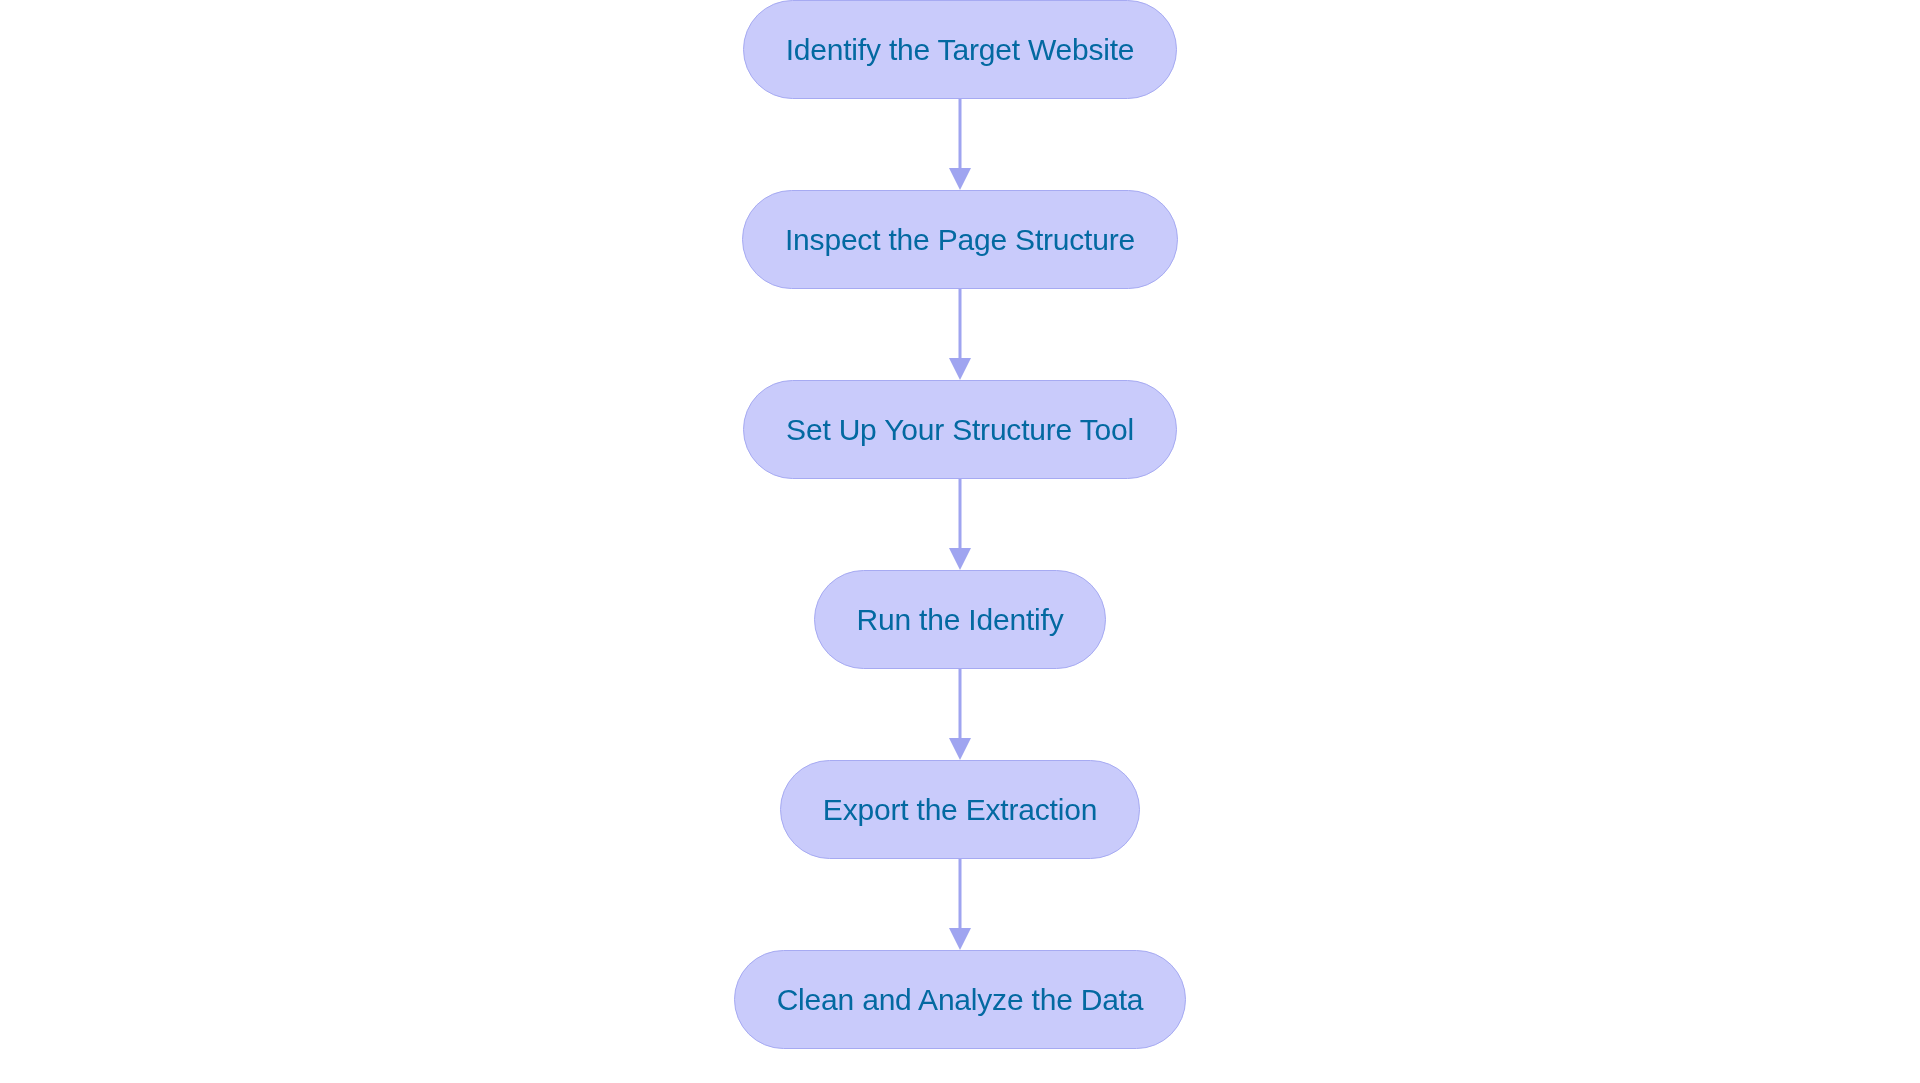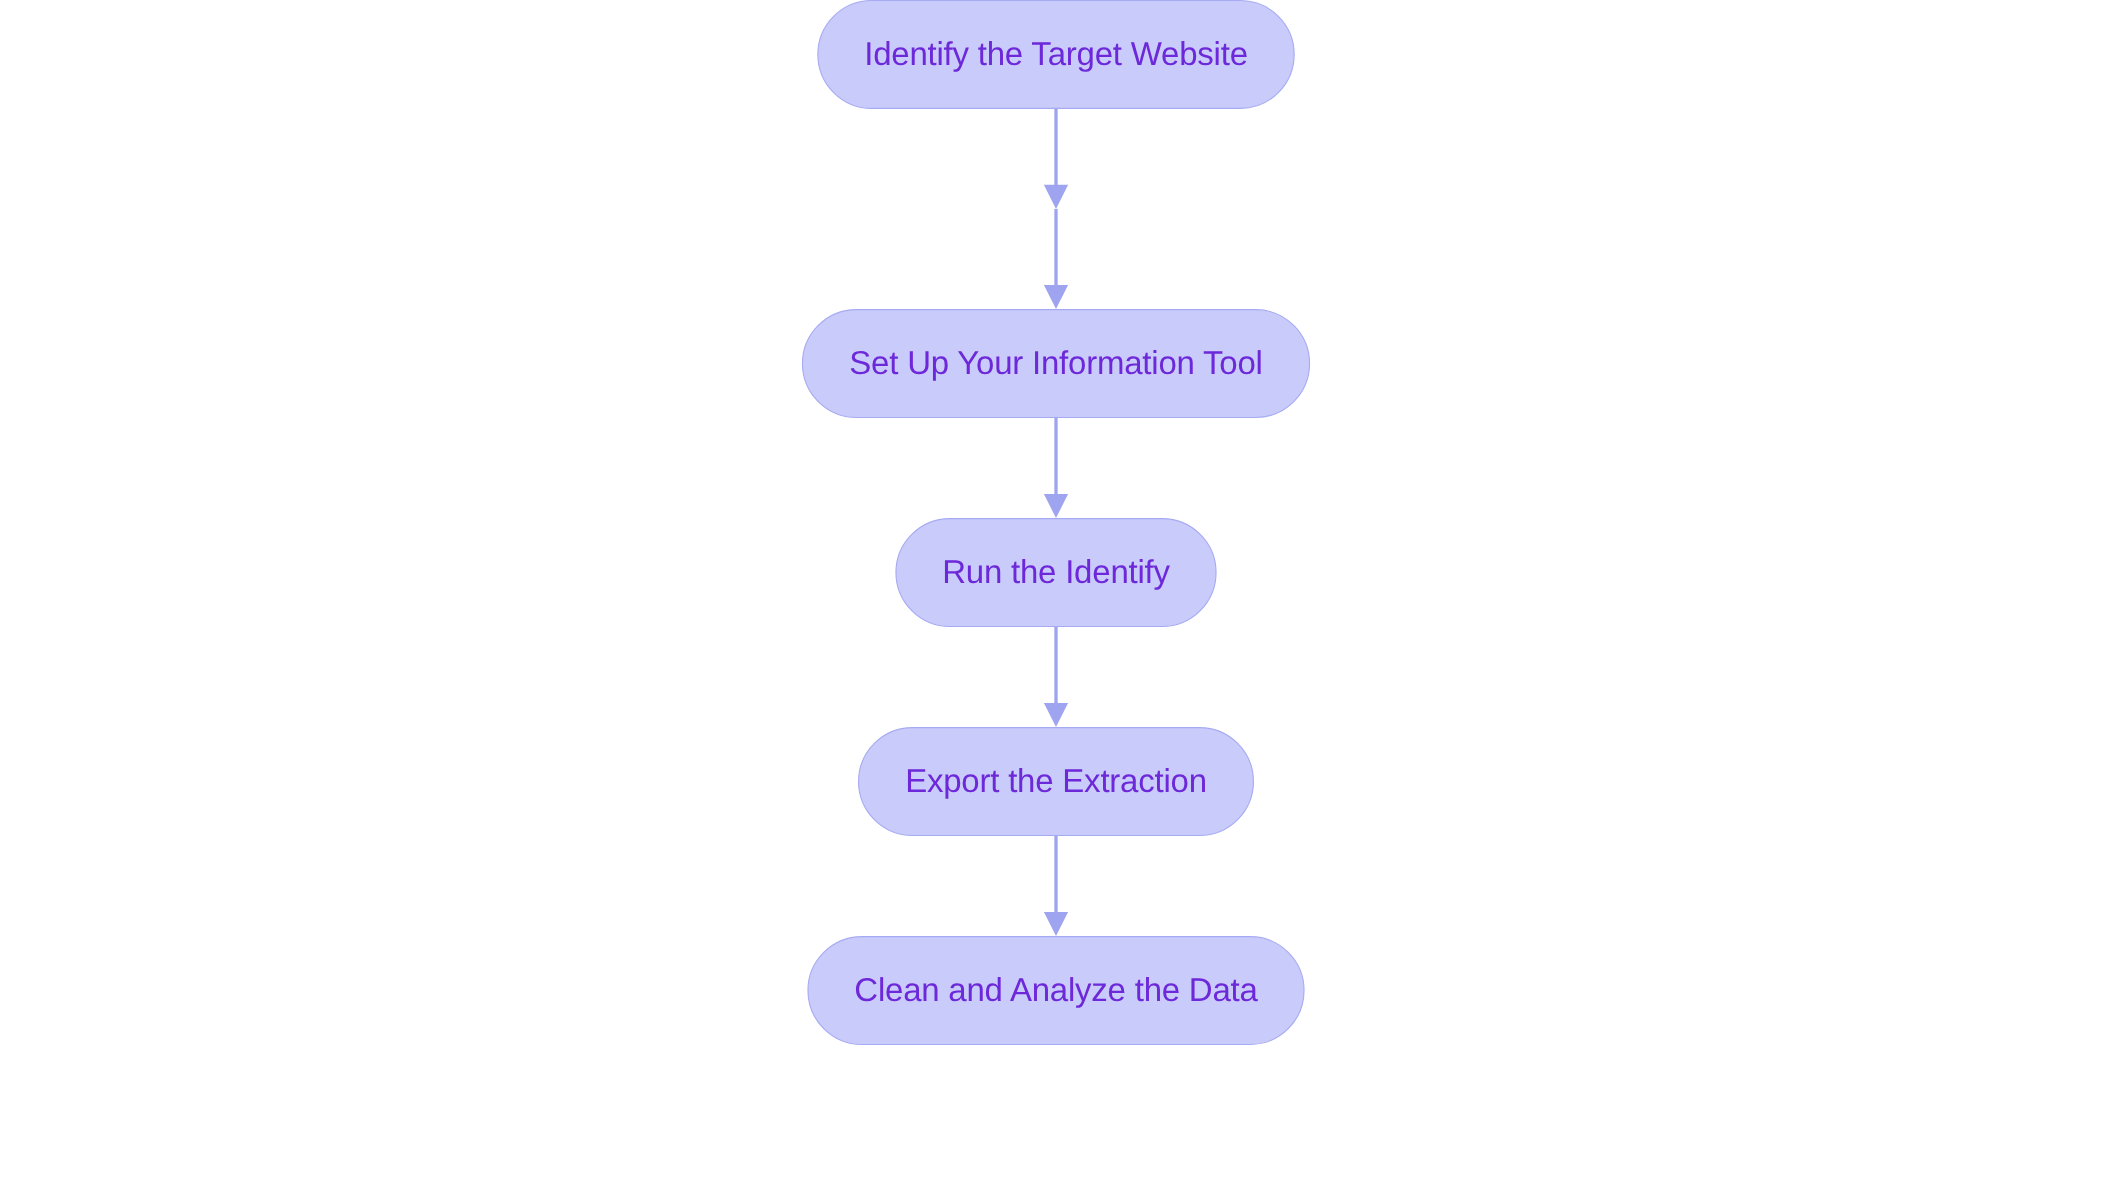--- a/index.html
+++ b/index.html
@@ -33,21 +33,21 @@
     align-items: center;
     justify-content: flex-start;
   }
 
   .flow-node {
     box-sizing: border-box;
     height: 99px;
     border-radius: 50px;
     background: #c9cbfb;
     border: 1.4px solid #a6aaf2;
-    color: #6d28d9;
+    color: #0369a1;
     font-size: 30px;
     font-weight: 400;
     letter-spacing: -0.2px;
     line-height: 1;
     display: flex;
     align-items: center;
     justify-content: center;
     white-space: nowrap;
     padding: 0 42px;
   }
@@ -89,28 +89,31 @@
 
     <div class="flow-node">
       <span>Identify the Target Website</span>
     </div>
 
     <div class="flow-connector">
       <div class="conn-line"></div>
       <div class="conn-head"></div>
     </div>
 
+    <div class="flow-node">
+      <span>Inspect the Page Structure</span>
+    </div>
 
     <div class="flow-connector">
       <div class="conn-line"></div>
       <div class="conn-head"></div>
     </div>
 
     <div class="flow-node">
-      <span>Set Up Your Information Tool</span>
+      <span>Set Up Your Structure Tool</span>
     </div>
 
     <div class="flow-connector">
       <div class="conn-line"></div>
       <div class="conn-head"></div>
     </div>
 
     <div class="flow-node">
       <span>Run the Identify</span>
     </div>

